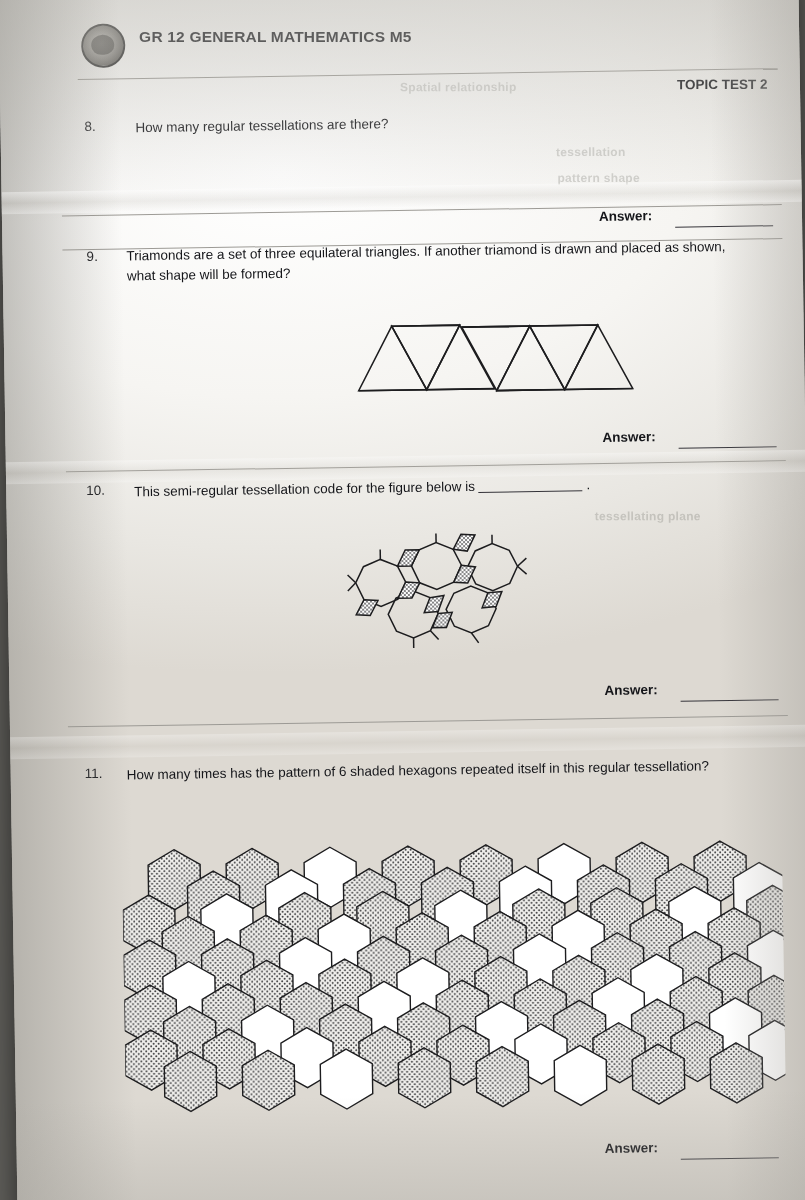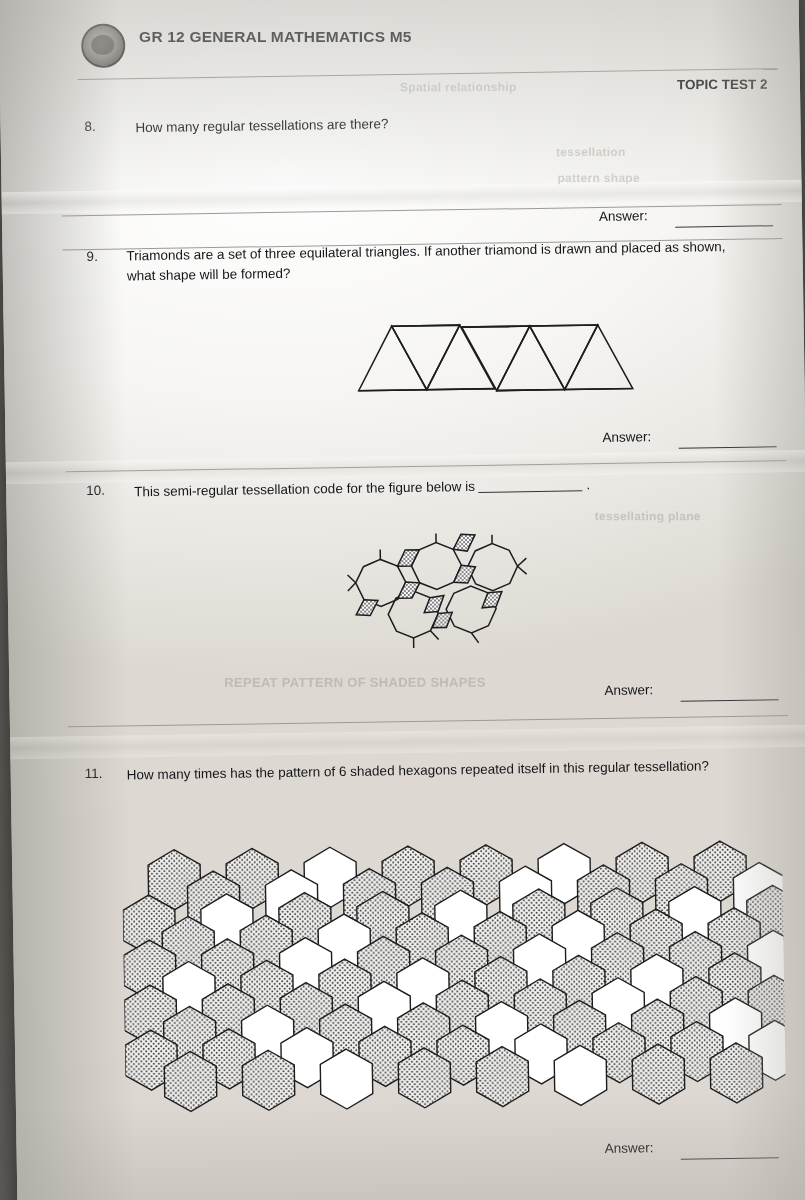--- a/index.html
+++ b/index.html
@@ -116,21 +116,21 @@
   }
   .qtext {
     position: absolute;
     font-size: 13.5px;
     line-height: 20px;
     font-weight: 400;
   }
   .answer-label {
     position: absolute;
     font-size: 13.5px;
-    font-weight: 400;
+    font-weight: 700;
   }
   .answer-line {
     position: absolute;
     border-top: 1.4px solid #35343a;
     height: 0;
   }
   .blank-inline {
     display: inline-block;
     width: 104px;
     border-bottom: 1.2px solid #35343a;
@@ -159,21 +159,20 @@
     <div class="content">
 
       <div class="logo"></div>
       <div class="doc-title">GR 12 GENERAL MATHEMATICS M5</div>
       <div class="topic-test">TOPIC TEST 2</div>
 
       <div class="ghost" style="left:400px; top:95px; transform:rotate(0.8deg);">Spatial relationship</div>
       <div class="ghost" style="left:555px; top:162px; transform:rotate(0.8deg);">tessellation</div>
       <div class="ghost" style="left:556px; top:188px; transform:rotate(0.8deg);">pattern shape</div>
       <div class="ghost" style="left:588px; top:527px; transform:rotate(0.8deg);">tessellating plane</div>
-      <div class="ghost" style="left:215px; top:688px; transform:rotate(0.8deg); font-size:13px;">REPEAT PATTERN OF SHADED SHAPES</div>
 
       <div class="rule" style="left:78px; top:88px; width:700px;"></div>
 
       <div class="qnum" style="left:84px; top:128px;">8.</div>
       <div class="qtext" style="left:135px; top:128px; width:600px;">How many regular tessellations are there?</div>
 
       <div class="rule" style="left:60px; top:224px; width:720px;"></div>
 
       <div class="answer-label" style="left:597px; top:226px;">Answer:</div>
       <div class="answer-line" style="left:673px; top:245px; width:98px;"></div>

